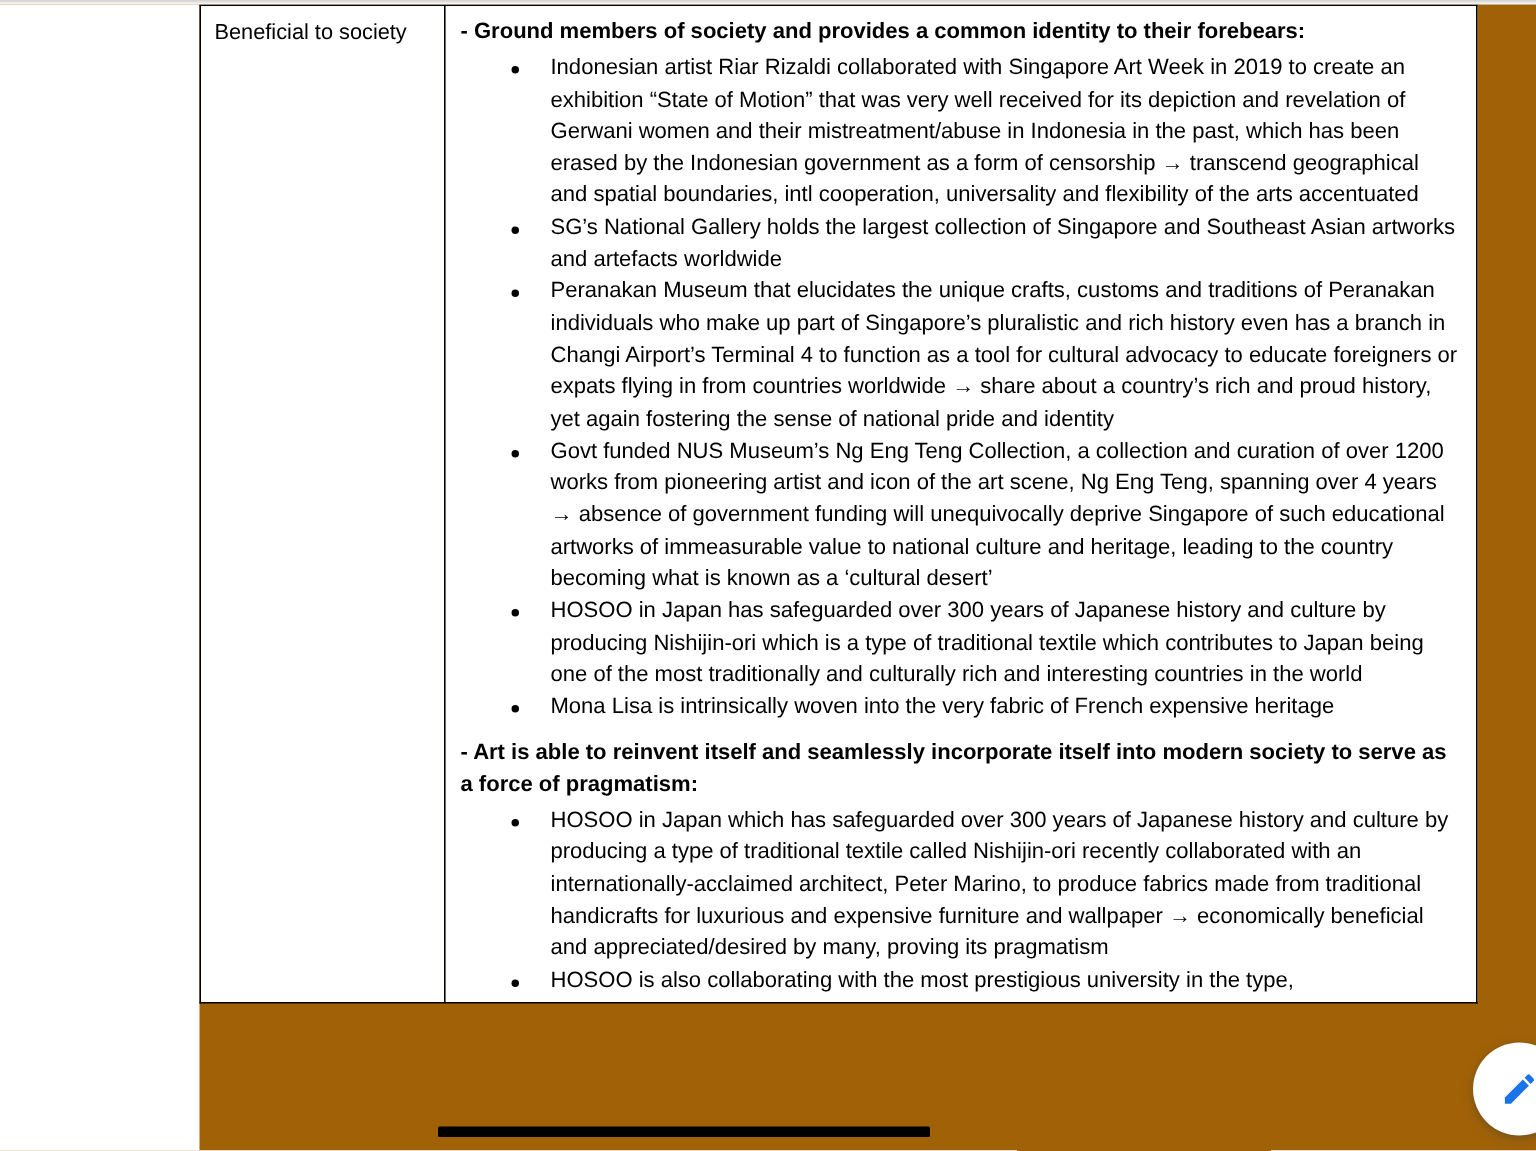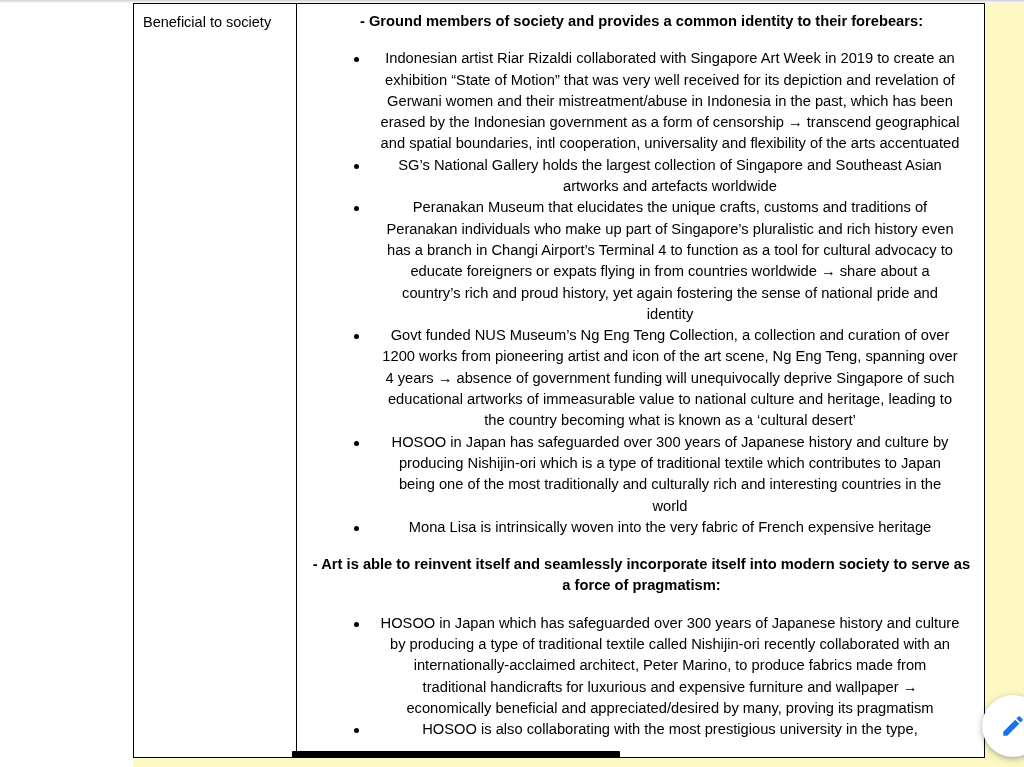--- a/index.html
+++ b/index.html
@@ -24,21 +24,21 @@
     height: 3px;
     background: linear-gradient(to bottom, #cfcfcf 0%, #e8e8e8 55%, #ffffff 100%);
     z-index: 5;
   }
 
   .page {
     position: absolute;
     top: 0; left: 0;
     width: 1024px;
     height: 767px;
-    background: #fef9c3;
+    background: #a16207;
   }
 
   
   .doc-table {
     position: absolute;
     left: 133px;
     top: 3px;
     width: 851px;
     border-collapse: collapse;
     table-layout: fixed;
@@ -70,35 +70,34 @@
     line-height: 21px;
     color: #000000;
     padding: 8px 0 0 9px;
   }
 
   .body-inner {
     padding: 7px 8px 0 10px;
     font-size: 14.7px;
     line-height: 21.3px;
     color: #000000;
-    text-align: center;
   }
 
   .sec-heading {
     font-weight: bold;
     margin: 0;
     padding: 0;
   }
   .sec-heading.second {
     margin-top: 9px;
   }
 
   ul.bullets {
     list-style: none;
-    margin: 16px;
+    margin: 3px;
     padding: 0;
   }
   ul.bullets > li {
     position: relative;
     padding-left: 57px;
     margin: 0;
   }
   ul.bullets > li .dot {
     position: absolute;
     left: 31px;

